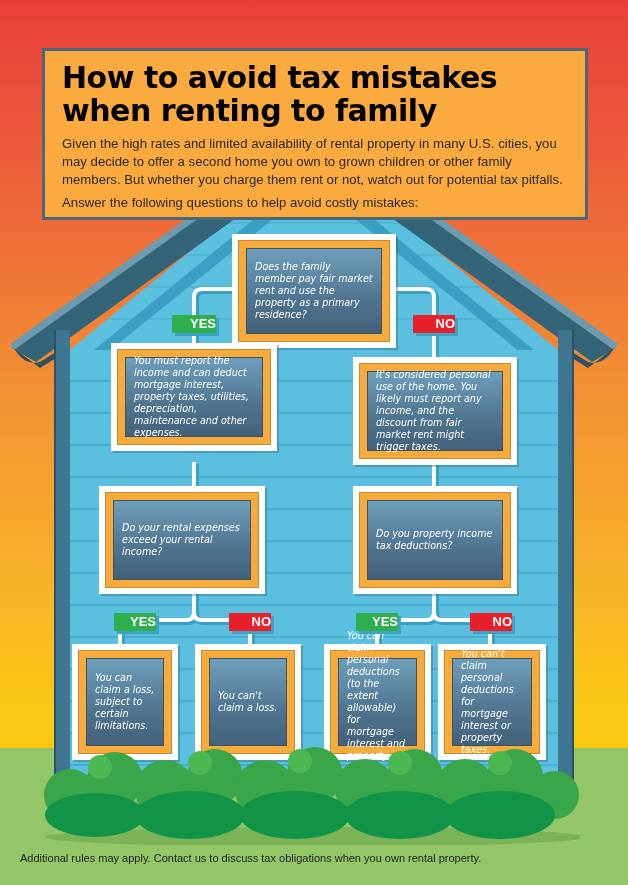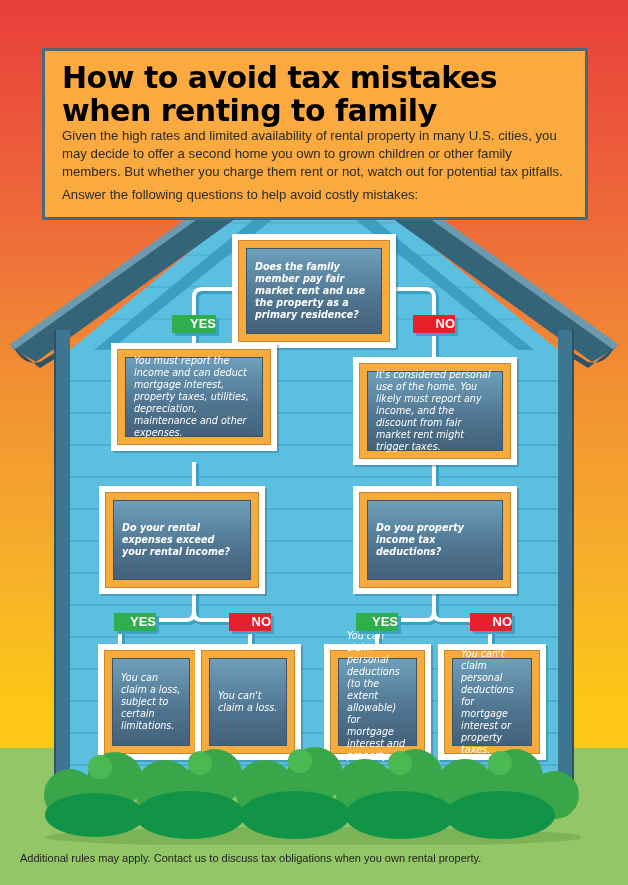--- a/index.html
+++ b/index.html
@@ -9,28 +9,28 @@
   .grass{position:absolute;left:0;top:748px;width:628px;height:137px;background:#92c666}
   
   .roof{position:absolute;left:0;top:0;width:628px;height:885px}
   
   .wall{position:absolute;left:70px;top:350px;width:488px;height:440px;background:#5bc0e0}
   .siding{position:absolute;inset:0;background:repeating-linear-gradient(180deg,#5bc0e0 0 30px,#4aaed0 30px 32px)}
   .post-l{position:absolute;left:54px;top:330px;width:16px;height:470px;background:#3e7590;border-left:2px solid #2d5266}
   .post-r{position:absolute;left:558px;top:330px;width:16px;height:470px;background:#3e7590;border-right:2px solid #2d5266}
   .header{position:absolute;left:42px;top:48px;width:546px;height:172px;background:#fbaa3f;border:3px solid #4b6778;padding:10px 16px 0 17px;z-index:5}
   .title{font-family:"DejaVu Sans",sans-serif;font-weight:bold;color:#000000;font-size:30px;line-height:33px;letter-spacing:-0.5px}
-  .intro{font-size:13.2px;line-height:18px;color:#2b2b2b;margin-top:0}
+  .intro{font-size:13.2px;line-height:18px;color:#2b2b2b;margin-top:8px}
   .prompt{font-size:13.2px;color:#2b2b2b;margin-top:6px}
   .lines{position:absolute;left:0;top:0;width:628px;height:885px;z-index:2}
   .card{position:absolute;background:#fff;padding:6px;z-index:3;box-shadow:2px 2px 0 rgba(30,90,120,.35)}
   .card .frame{width:100%;height:100%;background:#f6ab3c;padding:7px;border:1px solid #c98a2d}
   .card .board{width:100%;height:100%;background:linear-gradient(180deg,#6e9fbb 0%,#4f7490 60%,#44617a 100%);
     color:#fff;font-family:"DejaVu Sans",sans-serif;font-style:italic;font-size:9.6px;line-height:12px;display:flex;align-items:center;padding:6px 8px;border:1px solid #3d5366}
-  .card.q .board{font-weight:bold}
+  .card.q .board{font-weight:normal}
   .badge{position:absolute;z-index:4;color:#fff;font-weight:bold;font-size:13px;text-align:right;line-height:18px;height:18px;box-shadow:3px 3px 0 #3ea2c4}
   .yes{background:#2fae4d}
   .no{background:#e9202b}
   .bushes{position:absolute;left:40px;top:745px;width:540px;height:100px;z-index:6}
   .footer{position:absolute;left:20px;top:852px;font-size:11px;color:#1f1f1f;z-index:7}
 </style>
 </head>
 <body>
 
 <div class="grass"></div>
@@ -125,21 +125,21 @@
   <div class="frame">
       <div class="board">Do you property income tax deductions?</div>
     </div>
 </div>
 
 <div class="badge yes" style="left:114px;top:613px;width:42px">YES</div>
 <div class="badge no" style="left:229px;top:613px;width:42px">NO</div>
 <div class="badge yes" style="left:356px;top:613px;width:42px">YES</div>
 <div class="badge no" style="left:470px;top:613px;width:42px">NO</div>
 
-<div class="card" style="left:98px;top:644px;width:106px;height:116px">
+<div class="card" style="left:72px;top:644px;width:106px;height:116px">
   <div class="frame">
       <div class="board">You can claim a loss, subject to certain limitations.</div>
     </div>
 </div>
 <div class="card" style="left:195px;top:644px;width:106px;height:116px">
   <div class="frame">
       <div class="board">You can't claim a loss.</div>
     </div>
 </div>
 <div class="card" style="left:324px;top:644px;width:107px;height:116px">

